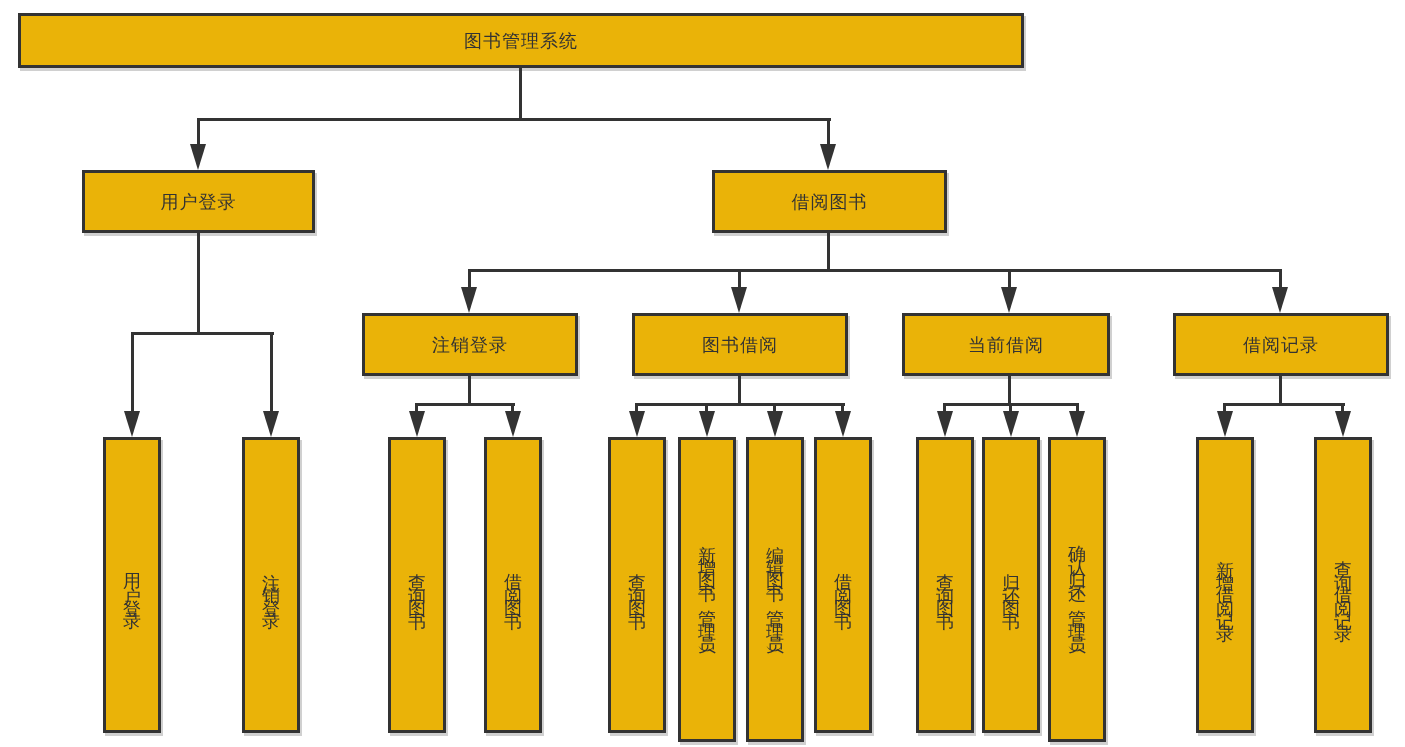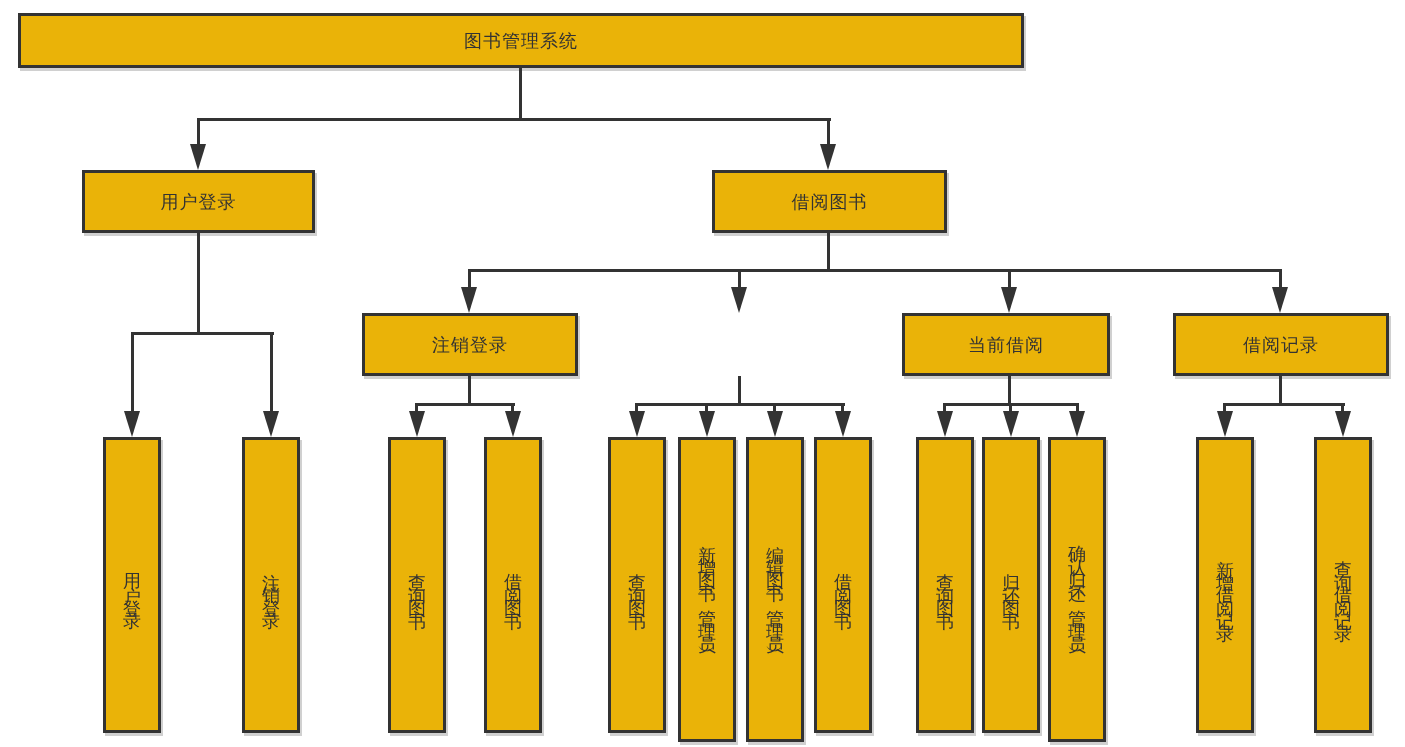--- a/index.html
+++ b/index.html
@@ -42,20 +42,23 @@
 
   <div class="box" style="left:82px;top:170px;width:233px;height:63px">
     <span class="lbl">用户登录</span>
   </div>
   <div class="box" style="left:712px;top:170px;width:235px;height:63px">
     <span class="lbl">借阅图书</span>
   </div>
 
   <div class="box" style="left:362px;top:313px;width:216px;height:63px">
     <span class="lbl">注销登录</span>
+  </div>
+  <div class="box" style="left:632px;top:313px;width:216px;height:63px">
+    <span class="lbl">图书借阅</span>
   </div>
   <div class="box" style="left:902px;top:313px;width:208px;height:63px">
     <span class="lbl">当前借阅</span>
   </div>
   <div class="box" style="left:1173px;top:313px;width:216px;height:63px">
     <span class="lbl">借阅记录</span>
   </div>
 
   <div class="box vbox" style="left:103px;top:437px;width:58px;height:296px">
     <span class="lbl">用户登录</span>

